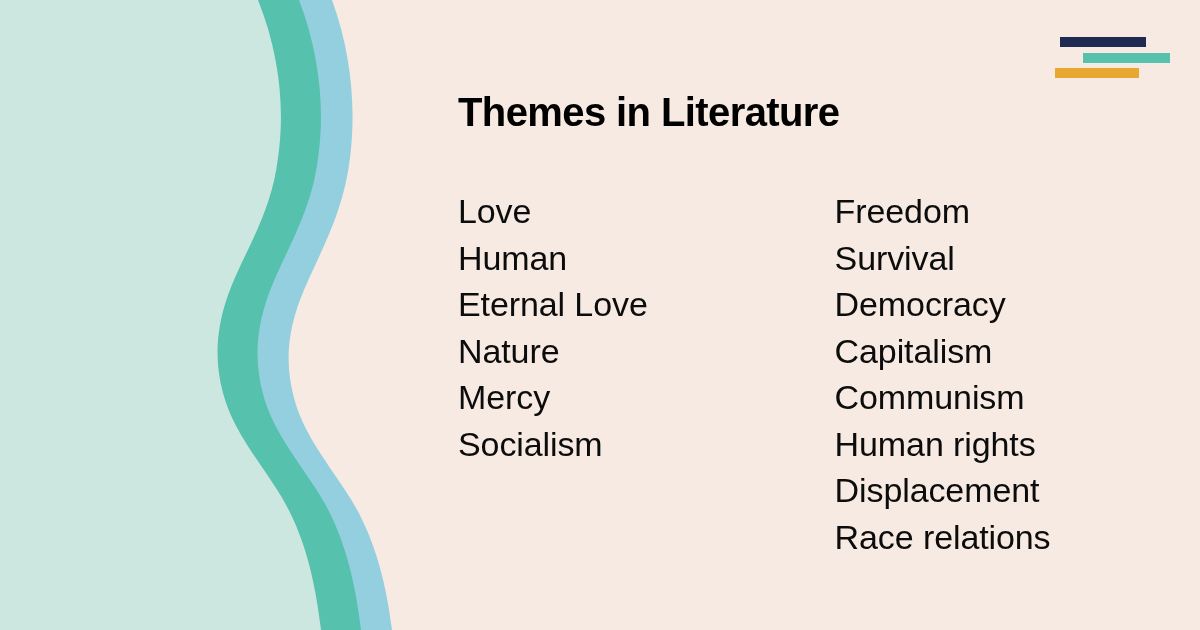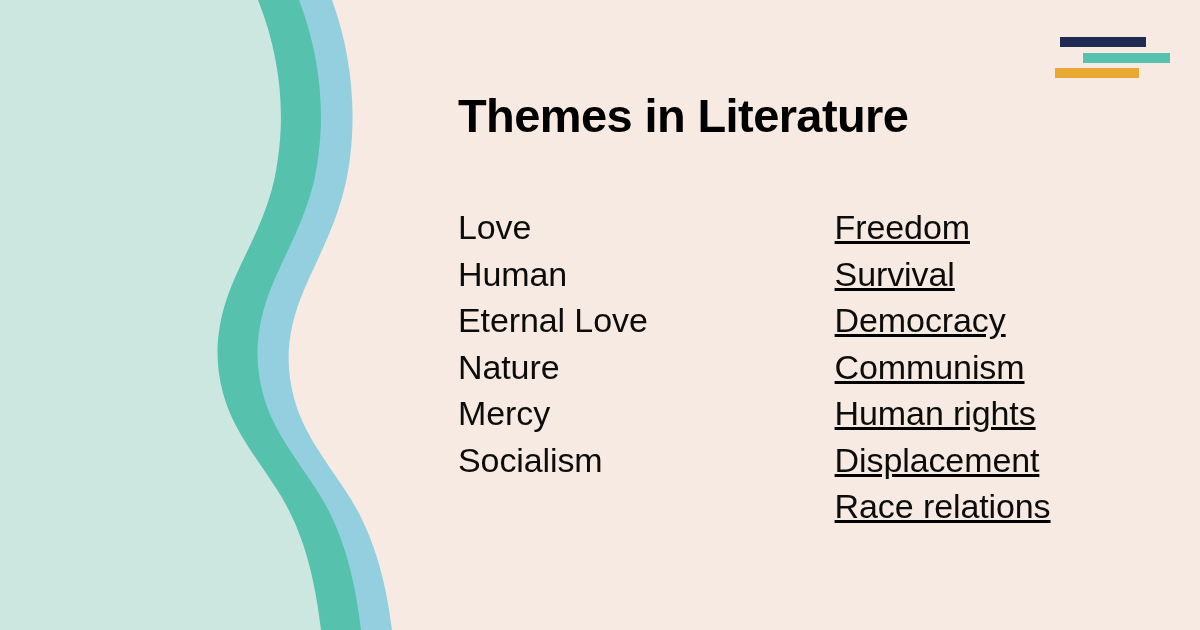--- a/index.html
+++ b/index.html
@@ -45,44 +45,44 @@
   .brand-bar { position: absolute; height: 10px; }
   #brand-bar-navy  { top: 6px;  left: 12px; width: 86px; }
   #brand-bar-teal  { top: 22px; left: 35px; width: 87px; }
   #brand-bar-gold  { top: 37px; left: 7px;  width: 84px; }
 
   
   #page-title {
     position: absolute;
     left: 458px;
     top: 91px;
-    font-size: 47px;
+    font-size: 40px;
     font-weight: bold;
     letter-spacing: -0.6px;
     color: #000000;
     line-height: 1.08;
     white-space: nowrap;
   }
 
   
   #themes-columns {
     position: absolute;
     left: 458px;
-    top: 204px;
+    top: 188px;
     width: 660px;
     display: flex;
     flex-direction: row;
     gap: 15px;
   }
   .theme-column {
     display: flex;
     flex-direction: column;
   }
   #theme-column-left  { width: 370px; }
-  #theme-column-right { width: 290px; text-decoration: underline; }
+  #theme-column-right { width: 290px; }
 
   .theme-item {
     font-size: 34px;
     line-height: 46.5px;
     color: #0c0c0c;
     font-weight: normal;
     letter-spacing: -0.1px;
     white-space: nowrap;
   }
 </style>
@@ -134,20 +134,21 @@
       <div class="theme-item">Eternal Love</div>
       <div class="theme-item">Nature</div>
       <div class="theme-item">Mercy</div>
       <div class="theme-item">Socialism</div>
     </div>
 
     <div class="theme-column" id="theme-column-right">
       <div class="theme-item">Freedom</div>
       <div class="theme-item">Survival</div>
       <div class="theme-item">Democracy</div>
+      <div class="theme-item">Capitalism</div>
       <div class="theme-item">Communism</div>
       <div class="theme-item">Human rights</div>
       <div class="theme-item">Displacement</div>
       <div class="theme-item">Race relations</div>
     </div>
 
   </div>
 
 </div>
 

